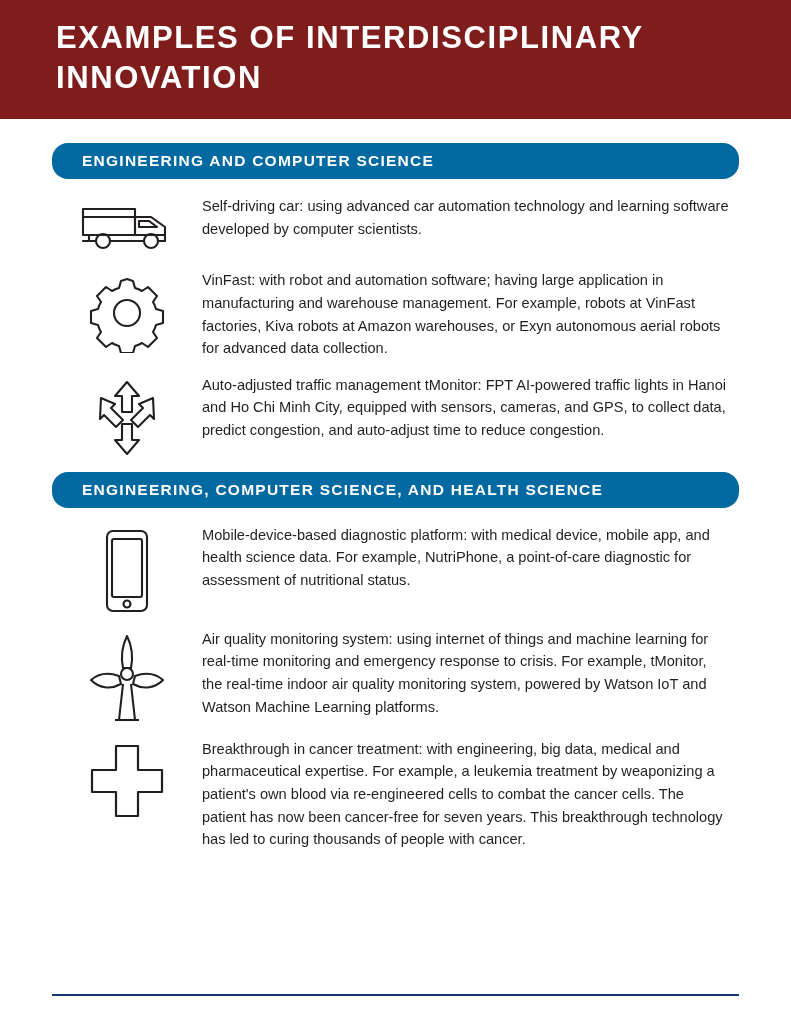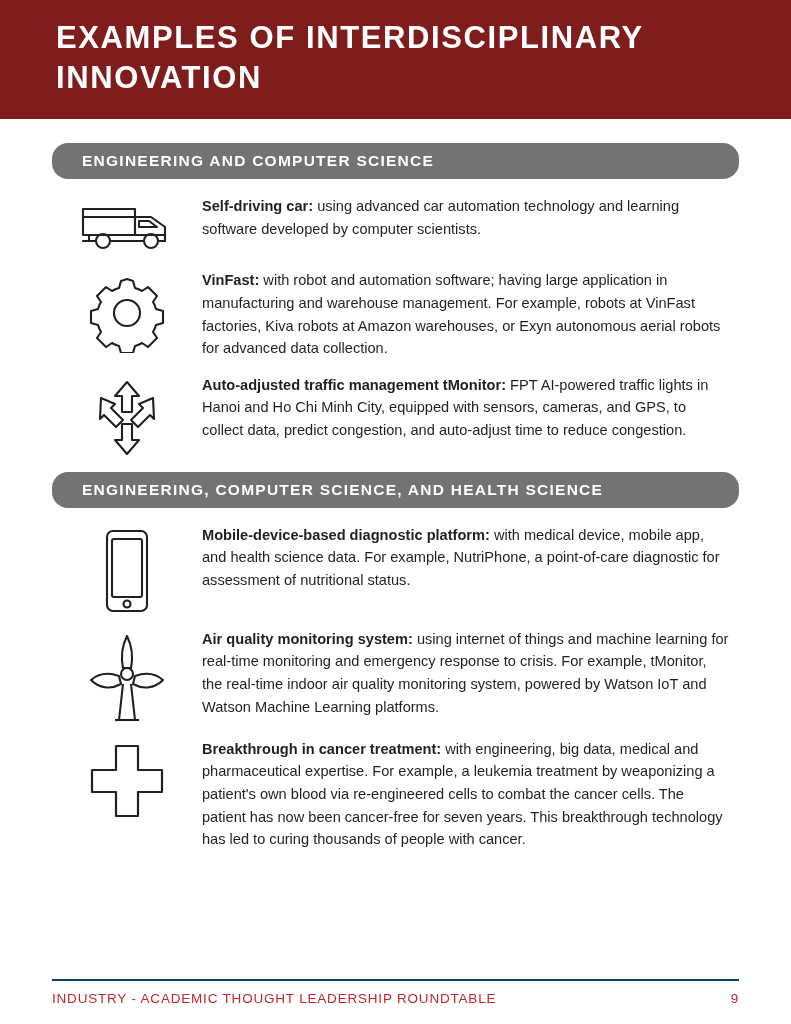--- a/index.html
+++ b/index.html
@@ -34,21 +34,21 @@
     font-weight: bold;
     text-transform: uppercase;
   }
 
   
   .content {
     padding: 24px 52px 0 52px;
   }
 
   .section-banner {
-    background: #737373;
+    background: #0369a1;
     color: #ffffff;
     border-radius: 16px;
     padding: 9px 18px 9px 30px;
     font-size: 15.5px;
     font-weight: bold;
     letter-spacing: 1.25px;
     text-transform: uppercase;
     margin-bottom: 16px;
   }
 
@@ -67,21 +67,21 @@
     min-height: 60px;
     padding-top: 4px;
   }
   .item-text {
     flex: 1 1 auto;
     font-size: 14.6px;
     line-height: 1.55;
     color: #231f20;
     padding-right: 10px;
   }
-  .item-text b { font-weight: bold; }
+  .item-text b { font-weight: normal; }
 
   svg { display: block; }
 
   
   .footer {
     position: absolute;
     left: 0;
     right: 0;
     bottom: 0;
     padding: 0 52px 18px 52px;
@@ -201,17 +201,13 @@
       </div>
       <div class="item-text">
         <b>Breakthrough in cancer treatment:</b><span> with engineering, big data, medical and pharmaceutical expertise. For example, a leukemia treatment by weaponizing a patient's own blood via re-engineered cells to combat the cancer cells. The patient has now been cancer-free for seven years. This breakthrough technology has led to curing thousands of people with cancer.</span>
       </div>
     </div>
   </section>
 </main>
 
 <footer class="footer">
   <div class="footer-rule"></div>
-  <div class="footer-row">
-    <span class="footer-left">INDUSTRY - ACADEMIC THOUGHT LEADERSHIP ROUNDTABLE</span>
-    <span class="footer-page">9</span>
-  </div>
 </footer>
 
 </body></html>

